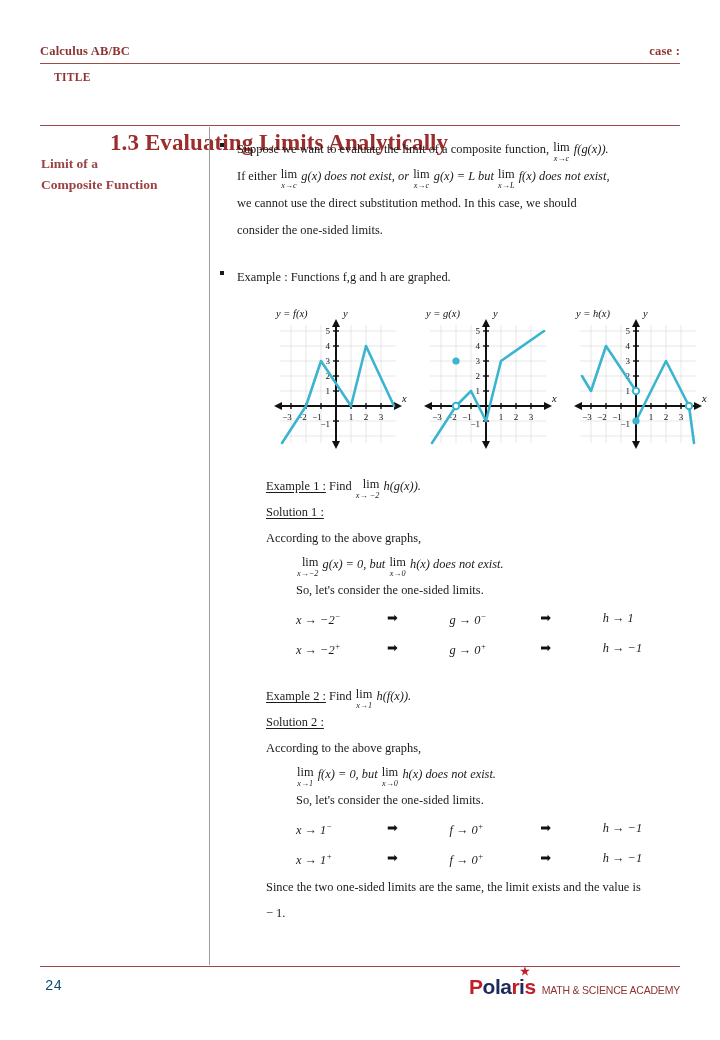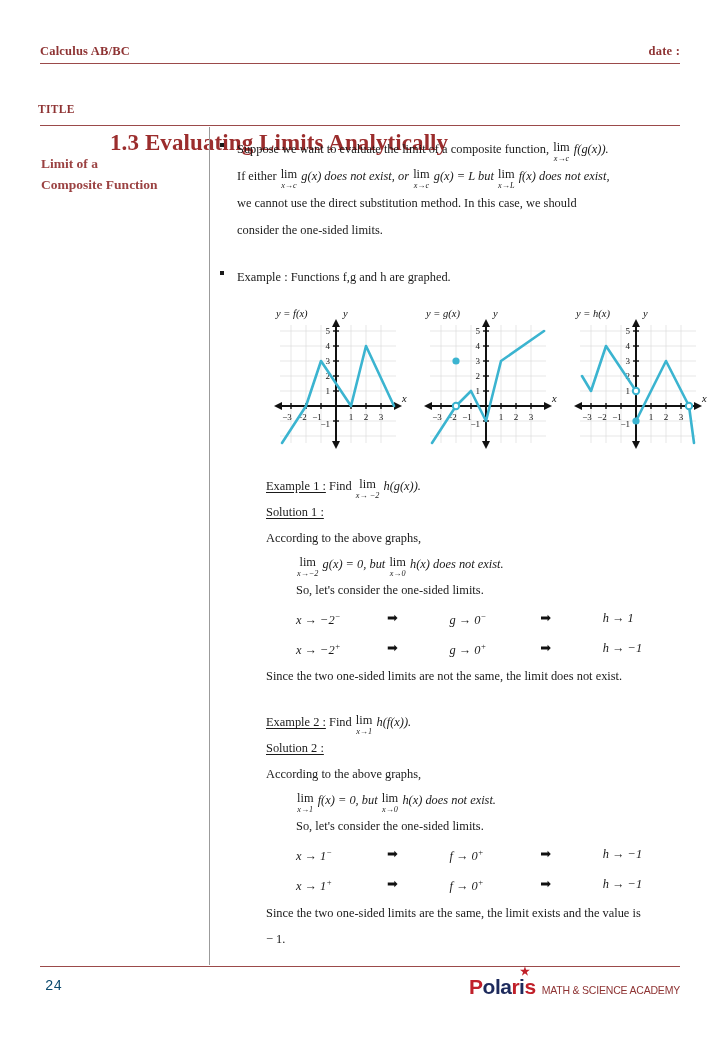--- a/index.html
+++ b/index.html
@@ -45,28 +45,27 @@
     width: 640px;
     height: 1px;
     background: #9b4a4a;
   }
   .rule-1 { top: 63px; }
   .rule-2 { top: 125px; }
   .rule-3 { top: 966px; }
 
   .title-label {
     position: absolute;
-    left: 38px;
+    left: 54px;
     top: 71px;
     font-family: "Liberation Serif", serif;
     font-weight: bold;
     font-size: 11.5px;
     color: #8e3333;
     letter-spacing: 0.3px;
-    margin-top: 32px;
   }
   .title-main {
     position: absolute;
     left: 110px;
     top: 82px;
     font-family: "Liberation Serif", serif;
     font-weight: bold;
     font-size: 23px;
     color: #9b2d2d;
     letter-spacing: 0.1px;
@@ -127,21 +126,21 @@
   
   .lim {
     display: inline-block;
     text-align: center;
     vertical-align: middle;
     line-height: 1;
     position: relative;
     top: 2px;
     margin: 0 1px;
   }
-  .lim .op { font-size: 12.4px; display: block; line-height: 12px; }
+  .lim .op { font-size: 12.4px; display: block; line-height: 12px; text-align: right; }
   .lim .sub {
     font-size: 8.2px;
     display: block;
     line-height: 9px;
     font-style: italic;
     margin-top: 1px;
   }
   sup.tiny { font-size: 8.5px; vertical-align: super; }
 
   .spacer-20 { height: 20px; }
@@ -229,21 +228,21 @@
     margin-left: 6px;
   }
 </style>
 </head>
 <body>
 
 <div class="page">
 
   <div class="hdr-row">
     <span class="hdr-course">Calculus AB/BC</span>
-    <span class="hdr-date">date :</span>
+    <span class="hdr-date">case :</span>
   </div>
   <div class="rule rule-1"></div>
   <div class="title-label">TITLE</div>
   <div class="title-main">1.3 Evaluating Limits Analytically</div>
   <div class="rule rule-2"></div>
 
   <div class="col-divider"></div>
 
   <div class="sidebar">
     <div>Limit of a</div>
@@ -522,21 +521,20 @@
       <span class="ar-c4 fat-arrow">➡</span>
       <span class="ar-c5 mi">h → 1</span>
     </div>
     <div class="arrow-row" style="margin-left:78px">
       <span class="ar-c1 mi"><span>x → −2</span><sup class="tiny">+</sup></span>
       <span class="ar-c2 fat-arrow">➡</span>
       <span class="ar-c3 mi"><span>g → 0</span><sup class="tiny">+</sup></span>
       <span class="ar-c4 fat-arrow">➡</span>
       <span class="ar-c5 mi">h → −1</span>
     </div>
-    <div class="ex-line indent-2">Since the two one-sided limits are not the same, the limit does not exist.</div>
 
     <div class="spacer-20"></div>
 
     <div class="ex-line indent-2">
       <span class="ul">Example 2 :</span>
       <span>Find</span>
       <span class="lim">
         <span class="op mr">lim</span>
         <span class="sub">x→1</span>
       </span>

